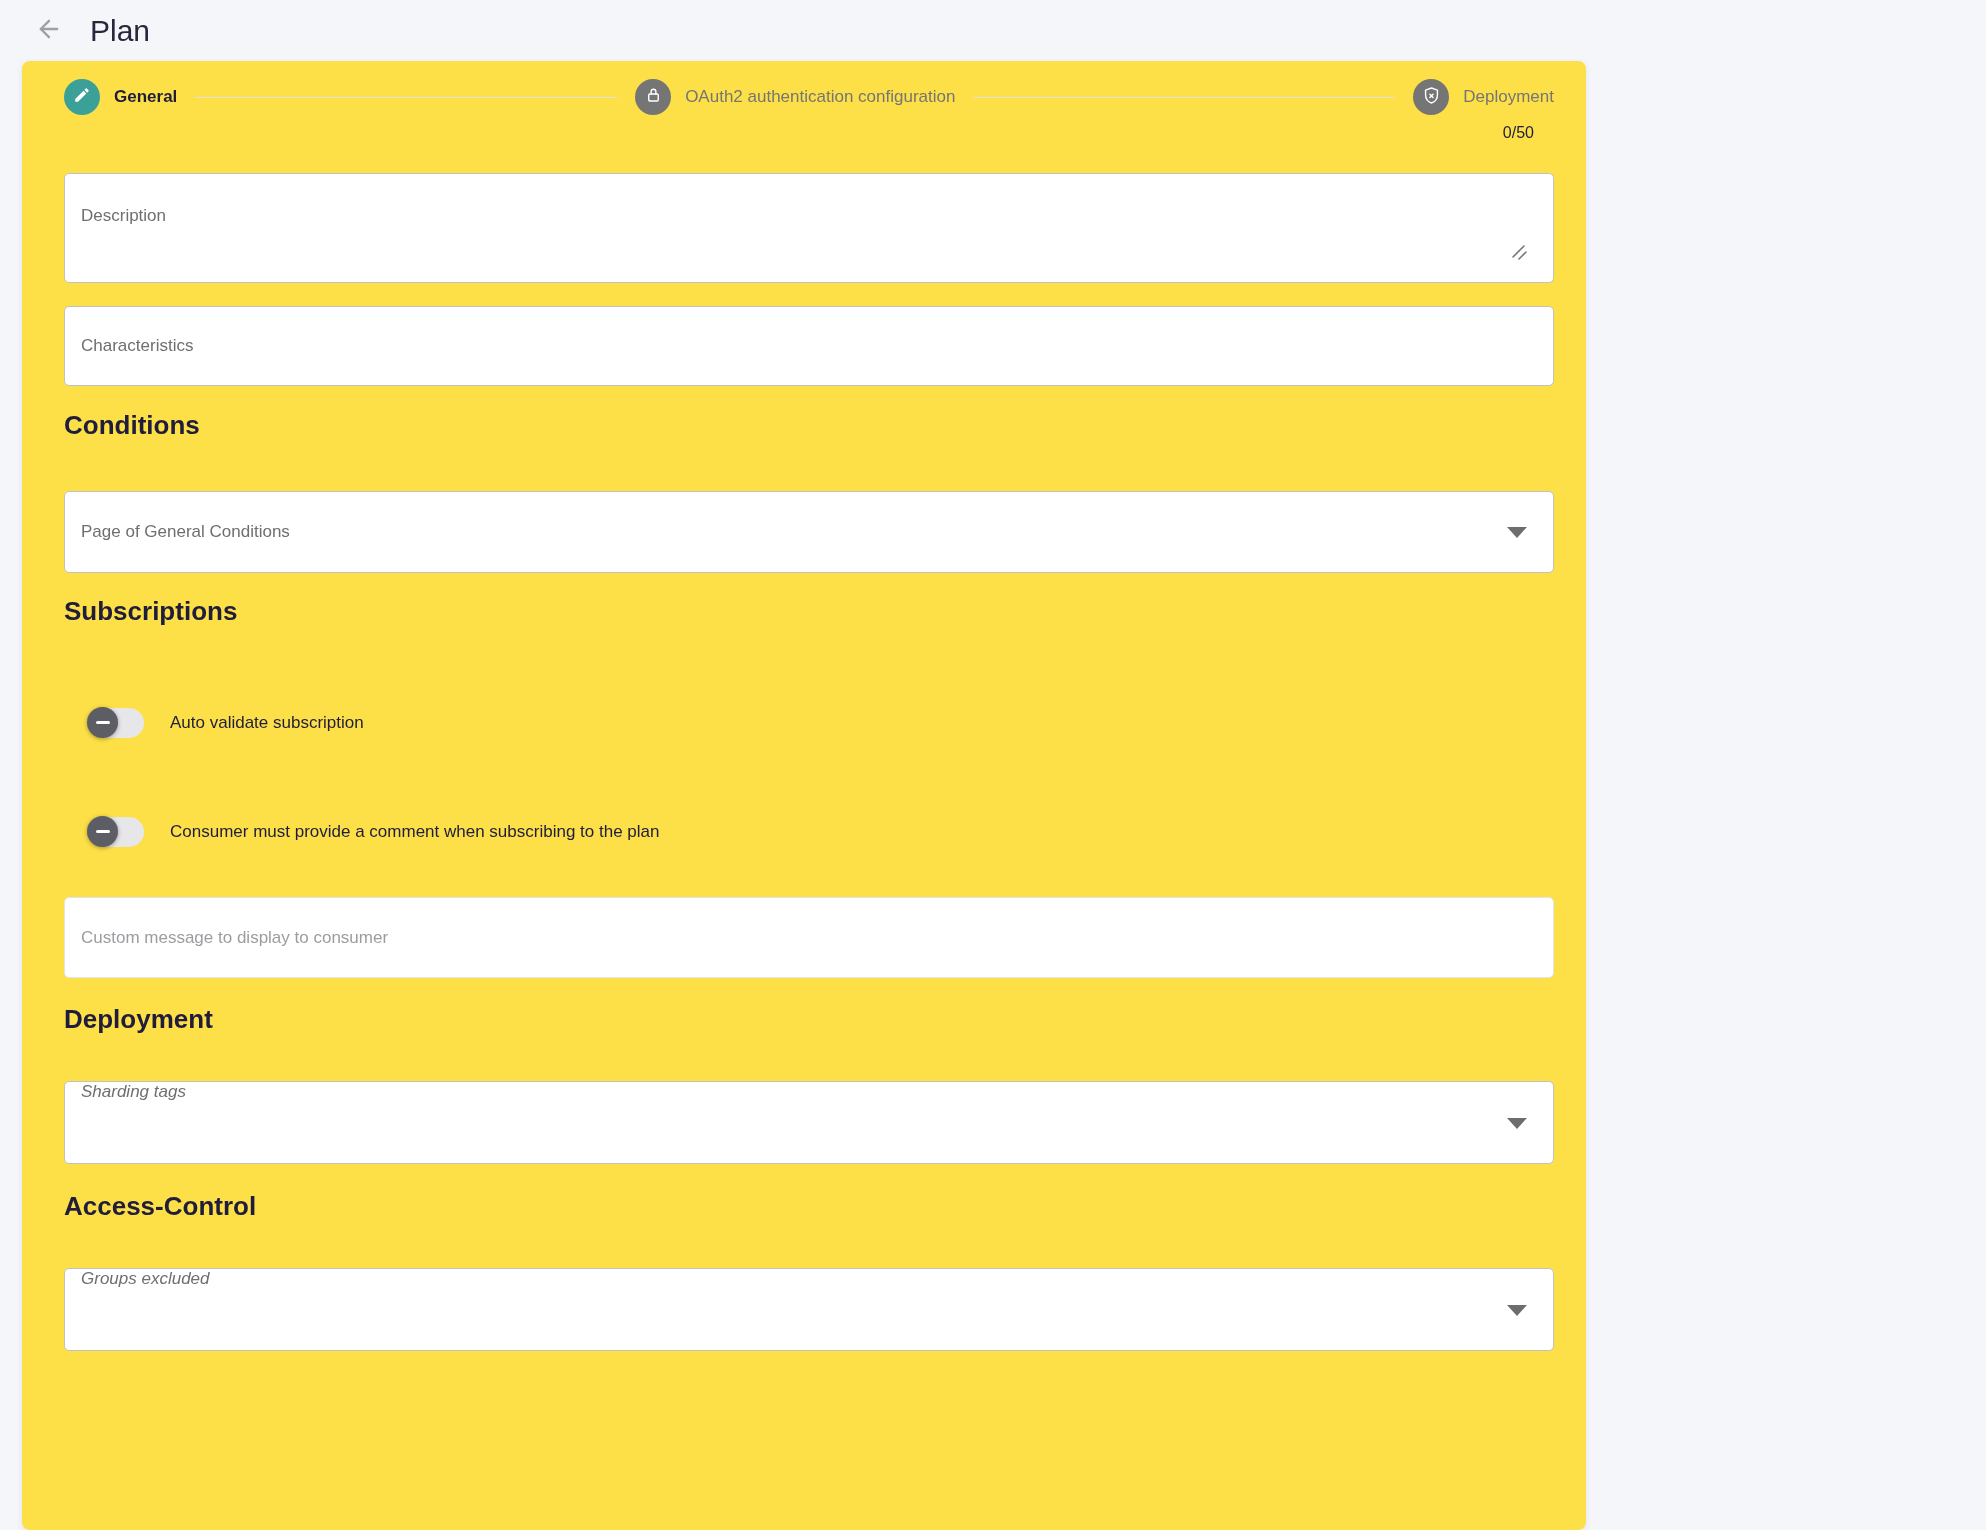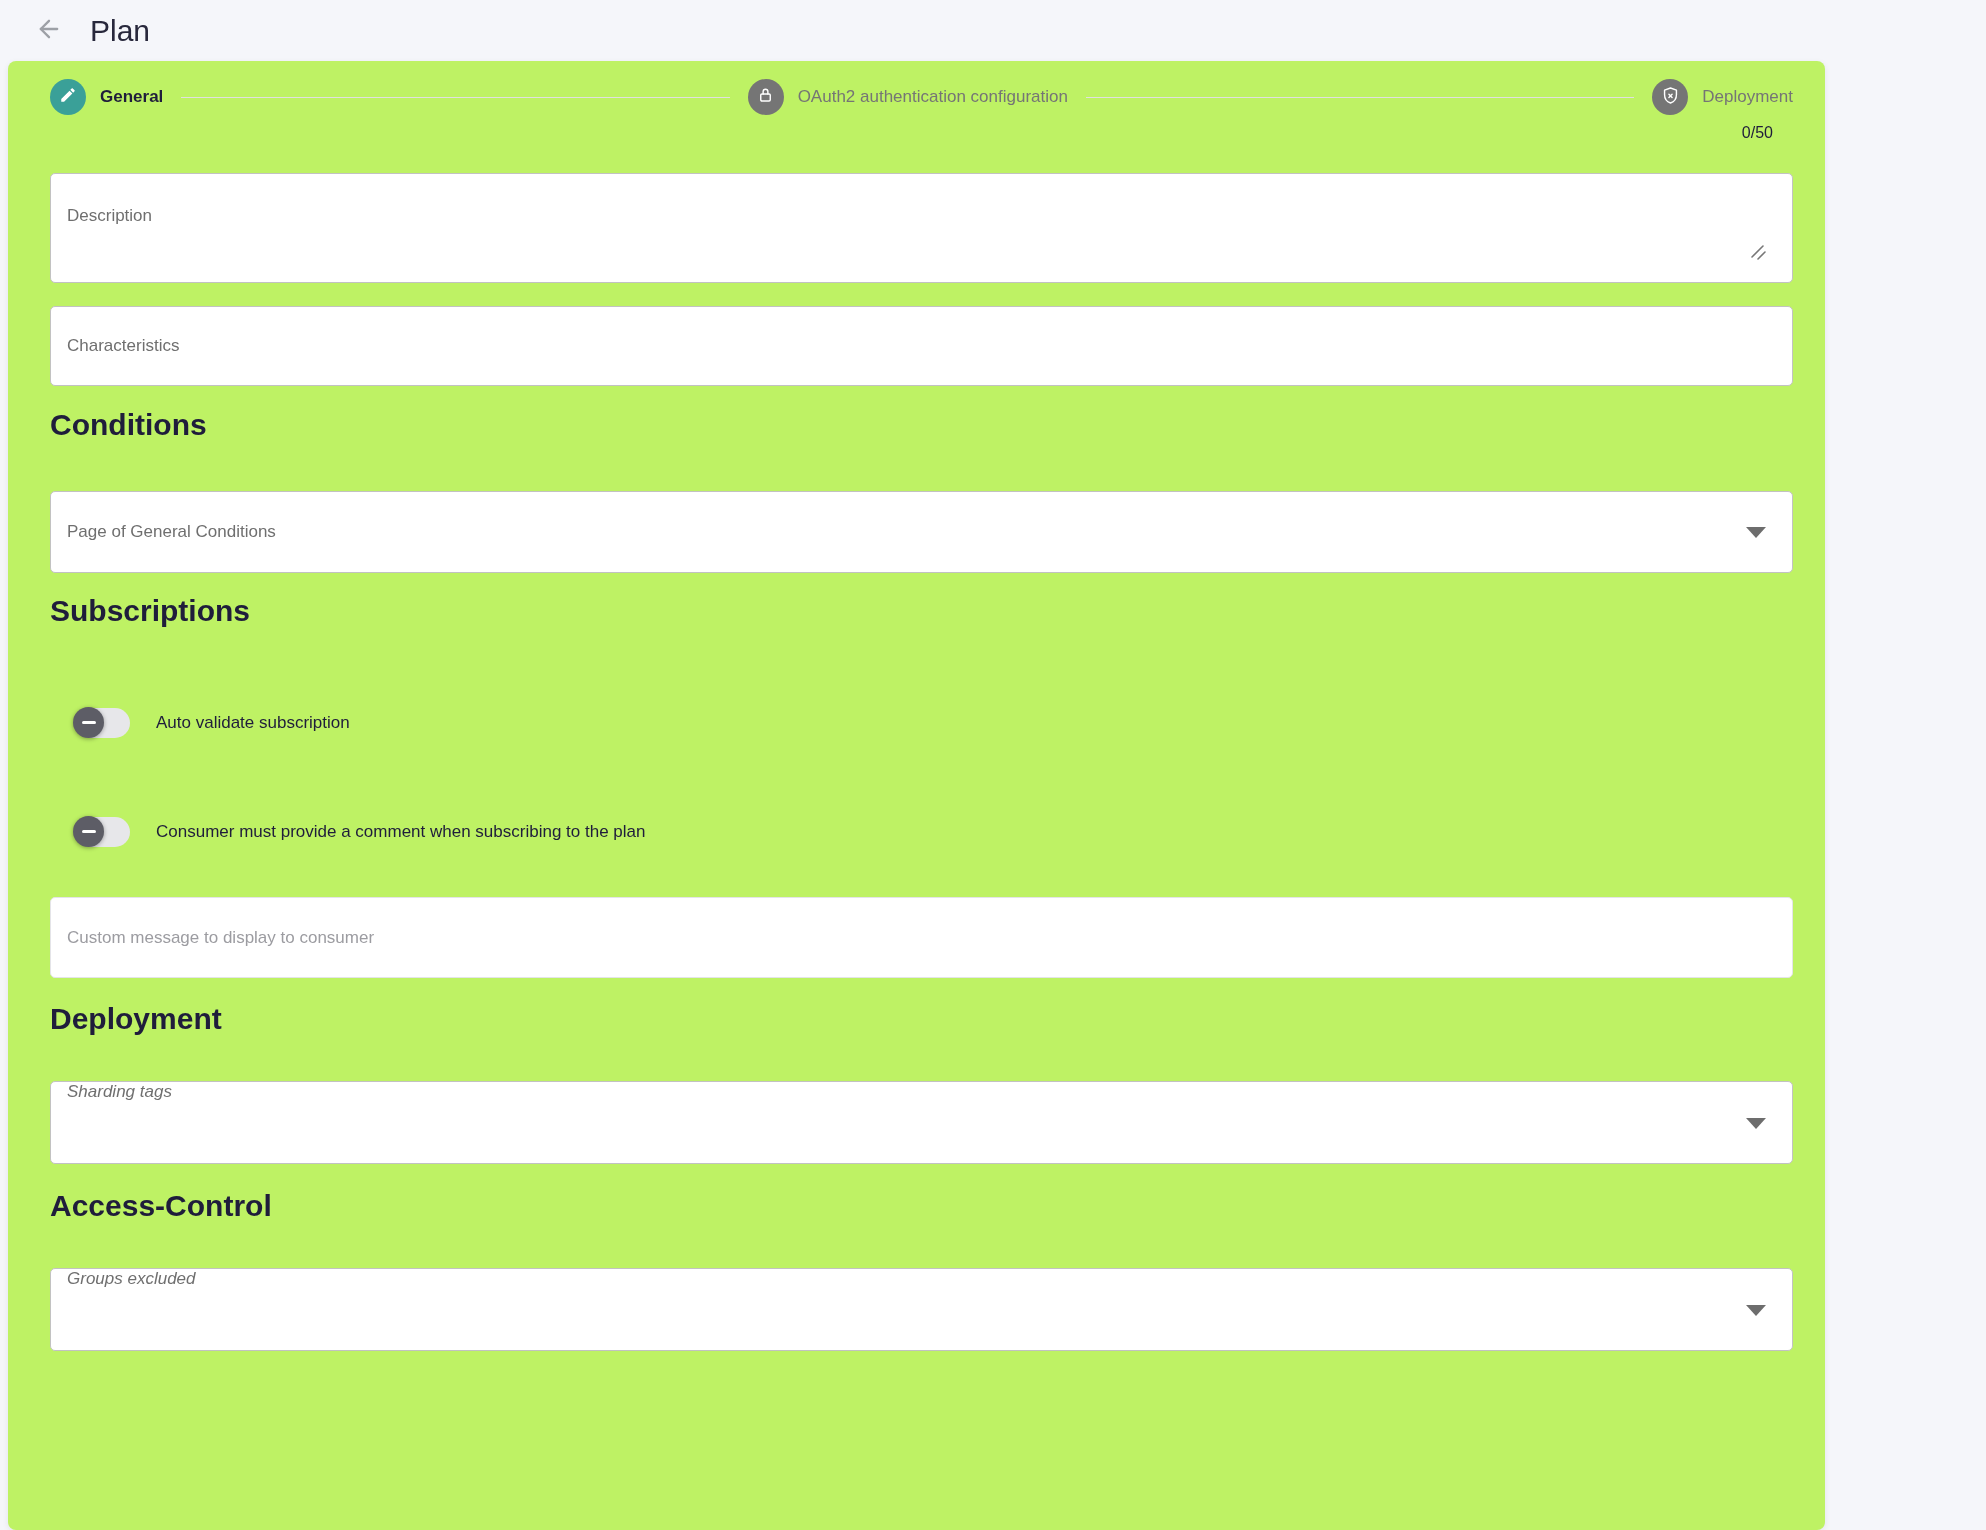--- a/index.html
+++ b/index.html
@@ -21,23 +21,23 @@
     display:flex; align-items:center; justify-content:center;
     cursor:pointer;
   }
   .page-title {
     margin-left:26px;
     font-size:30px; font-weight:500;
     color:#28283c;
   }
   
   .card {
-    margin-left:8px;
-    width:1817px; height:1469px;
-    background:#bef264;
+    margin-left:22px;
+    width:1564px; height:1469px;
+    background:#fde047;
     border-radius:8px;
     box-shadow:0 2px 6px rgba(30,30,60,0.08);
     padding:18px 32px 14px 42px;
     overflow:hidden;
   }
   
   .stepper { display:flex; align-items:center; height:36px; }
   .step { display:flex; align-items:center; gap:14px; white-space:nowrap; }
   .step-circle {
     width:36px; height:36px; border-radius:50%;
@@ -74,21 +74,21 @@
   .select-arrow {
     position:absolute; right:26px; top:50%; margin-top:-5px;
     width:0; height:0;
     border-left:10px solid transparent;
     border-right:10px solid transparent;
     border-top:11px solid #6d6d6d;
   }
   .resize-handle { position:absolute; right:24px; bottom:16px; }
   
   h2 {
-    margin:0; font-size:30px; line-height:42px;
+    margin:0; font-size:26px; line-height:42px;
     font-weight:700; color:#1f1d3b;
     letter-spacing:0;
   }
   h2.conditions    { margin-top:18px; }
   h2.subscriptions { margin-top:17px; }
   h2.deployment    { margin-top:20px; }
   h2.access        { margin-top:21px; }
   
   .toggle-row { display:flex; align-items:center; margin-left:26px; height:30px; }
   .toggle-row.t1 { margin-top:76px; }

